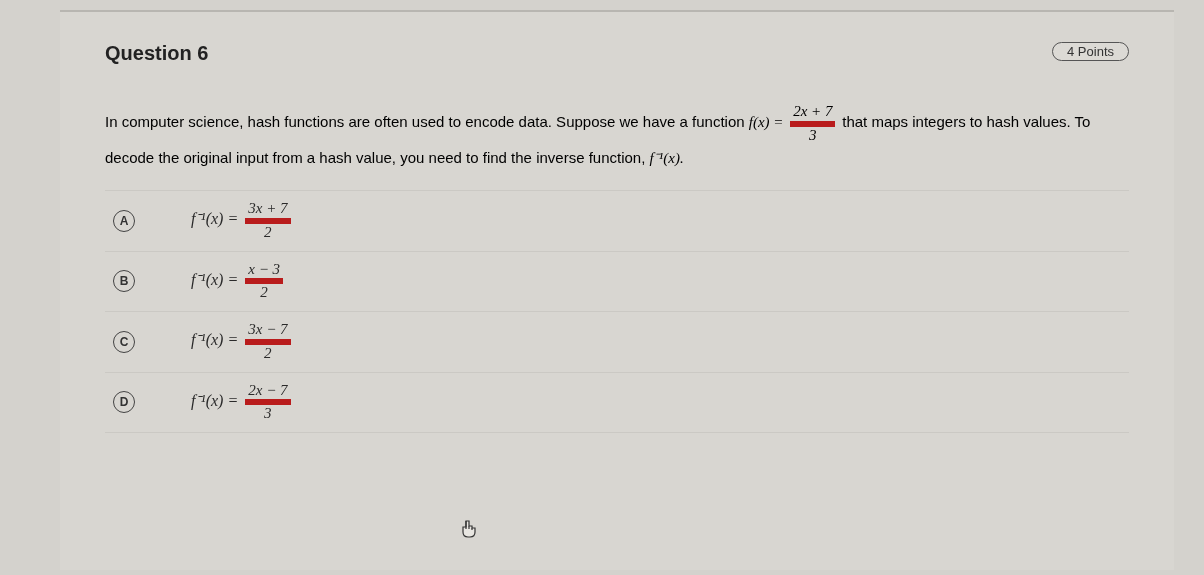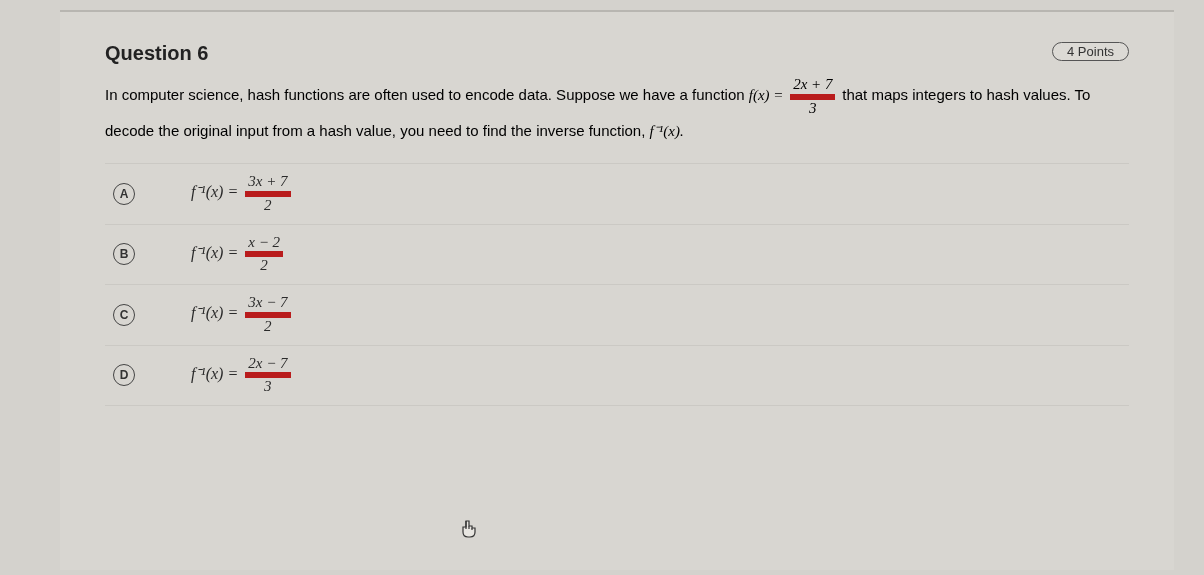--- a/index.html
+++ b/index.html
@@ -15,21 +15,21 @@
     background: #d8d6d1;
     border-top: 2px solid #b8b6b1;
     margin: 10px 30px 0 60px;
     padding: 30px 45px 10px 45px;
     min-height: 560px;
   }
   .header-row {
     display: flex;
     justify-content: space-between;
     align-items: flex-start;
-    margin-bottom: 12px;
+    margin-bottom: 39px;
   }
   .question-title {
     font-size: 20px;
     font-weight: 600;
     color: #222;
   }
   .points-badge {
     border: 1.5px solid #555;
     border-radius: 16px;
     padding: 1px 14px;
@@ -126,21 +126,21 @@
     <div class="option">
       <div class="opt-letter">A</div>
       <div class="opt-content">
         <span class="math"><span>f⁻¹(x) = </span><span class="frac"><span class="num">3x + 7</span><span class="den">2</span></span></span>
       </div>
     </div>
 
     <div class="option">
       <div class="opt-letter">B</div>
       <div class="opt-content">
-        <span class="math"><span>f⁻¹(x) = </span><span class="frac"><span class="num">x − 2</span><span class="den">2</span></span></span>
+        <span class="math"><span>f⁻¹(x) = </span><span class="frac"><span class="num">x − 3</span><span class="den">2</span></span></span>
       </div>
     </div>
 
     <div class="option">
       <div class="opt-letter">C</div>
       <div class="opt-content">
         <span class="math"><span>f⁻¹(x) = </span><span class="frac"><span class="num">3x − 7</span><span class="den">2</span></span></span>
       </div>
     </div>
 

